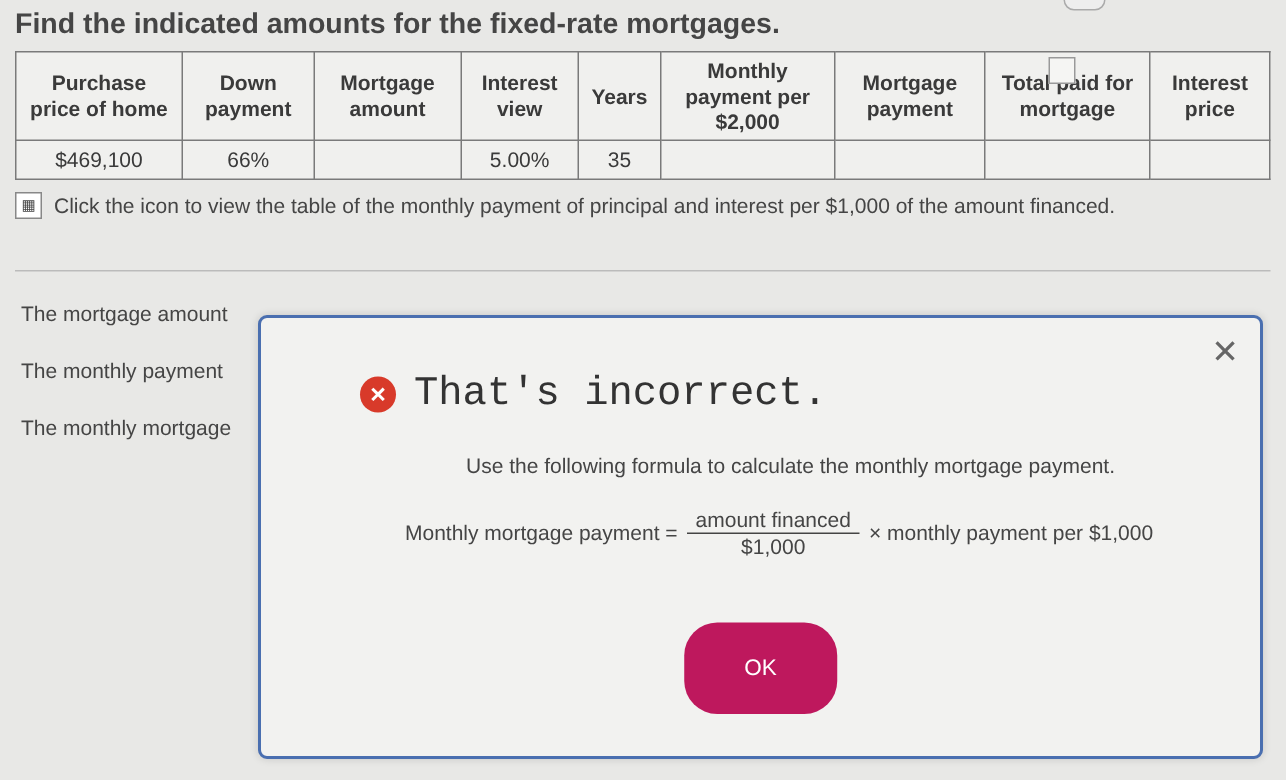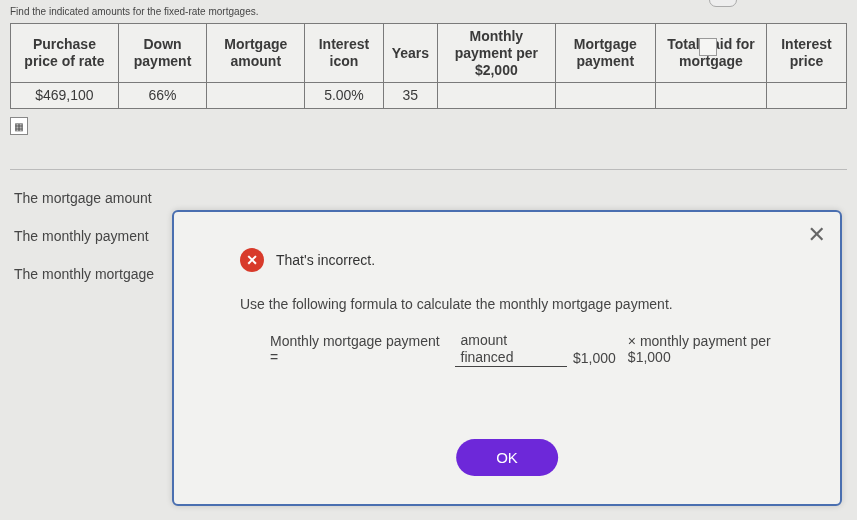--- a/index.html
+++ b/index.html
@@ -6,21 +6,21 @@
     body {
       width: 857px;
       height: 520px;
       font-family: Arial, sans-serif;
       background: #e8e8e6;
       color: #3a3a3a;
       overflow: hidden;
       position: relative;
     }
     .content { padding: 6px 10px; }
-    .prompt { font-size: 10px; margin-bottom: 6px; color: #454545; }
+    .prompt { font-size: 19px; margin-bottom: 6px; color: #454545; font-weight: bold; }
     table.mortgage {
       border-collapse: collapse;
       background: #f0f0ee;
     }
     table.mortgage th, table.mortgage td {
       border: 1px solid #7a7a7a;
       padding: 4px 8px;
       font-size: 14px;
       text-align: center;
       font-weight: normal;
@@ -100,65 +100,65 @@
     .err-icon {
       width: 24px; height: 24px;
       border-radius: 50%;
       background: #d83a2a;
       color: #fff;
       display: flex;
       align-items: center; justify-content: center;
       font-weight: bold;
       font-size: 14px;
     }
-    .modal-title { font-size: 14px; color: #333; }
+    .modal-title { font-size: 27px; color: #333; font-family: Liberation Mono, monospace; }
     .modal-body { font-size: 14px; color: #454545; margin-left: 40px; }
-    .modal-instruction { margin-bottom: 20px; }
+    .modal-instruction { margin-bottom: 20px; text-align: center; }
     .formula {
       display: flex;
       align-items: center;
       gap: 6px;
       margin-left: 30px;
       font-size: 14px;
     }
     .fraction {
       display: inline-flex;
-      flex-direction: row;
-      align-items: flex-end;
+      flex-direction: column;
+      align-items: center;
       line-height: 1.2;
     }
     .fraction .num { border-bottom: 1px solid #444; padding: 0 6px; }
-    .fraction .den { padding: 0 6px; margin-top: 10px; }
+    .fraction .den { padding: 0 6px; }
     .ok-btn {
       position: absolute;
       bottom: 28px;
       left: 50%;
       transform: translateX(-50%);
-      background: #6d28d9;
+      background: #be185d;
       color: #fff;
       border: none;
       border-radius: 22px;
-      padding: 10px 40px;
+      padding: 22px 40px;
       font-size: 15px;
       cursor: pointer;
     }
   </style>
 </head>
 <body>
 
 <div class="content">
   <div class="prompt">Find the indicated amounts for the fixed-rate mortgages.</div>
 
   <table class="mortgage">
     <tbody>
         <tr>
-      <th>Purchase price of rate</th>
+      <th>Purchase price of home</th>
       <th>Down payment</th>
       <th>Mortgage amount</th>
-      <th>Interest icon</th>
+      <th>Interest view</th>
       <th>Years</th>
       <th>Monthly payment per $2,000</th>
       <th>Mortgage payment</th>
       <th>Total paid for mortgage</th>
       <th>Interest price</th>
     </tr>
     <tr>
       <td>$469,100</td>
       <td>66%</td>
       <td></td>
@@ -169,20 +169,21 @@
       <td></td>
       <td></td>
     </tr>
   </tbody>
     </table>
 
   <div class="copy-icon"></div>
 
   <div class="hint-row">
     <span class="table-icon">▦</span>
+    <span>Click the icon to view the table of the monthly payment of principal and interest per $1,000 of the amount financed.</span>
   </div>
 
   <hr class="divider">
   <div class="divider-handle"></div>
 
   <div class="quiz-lines">
     <div class="quiz-line">The mortgage amount</div>
     <div class="quiz-line">The monthly payment</div>
     <div class="quiz-line">The monthly mortgage</div>
   </div>

